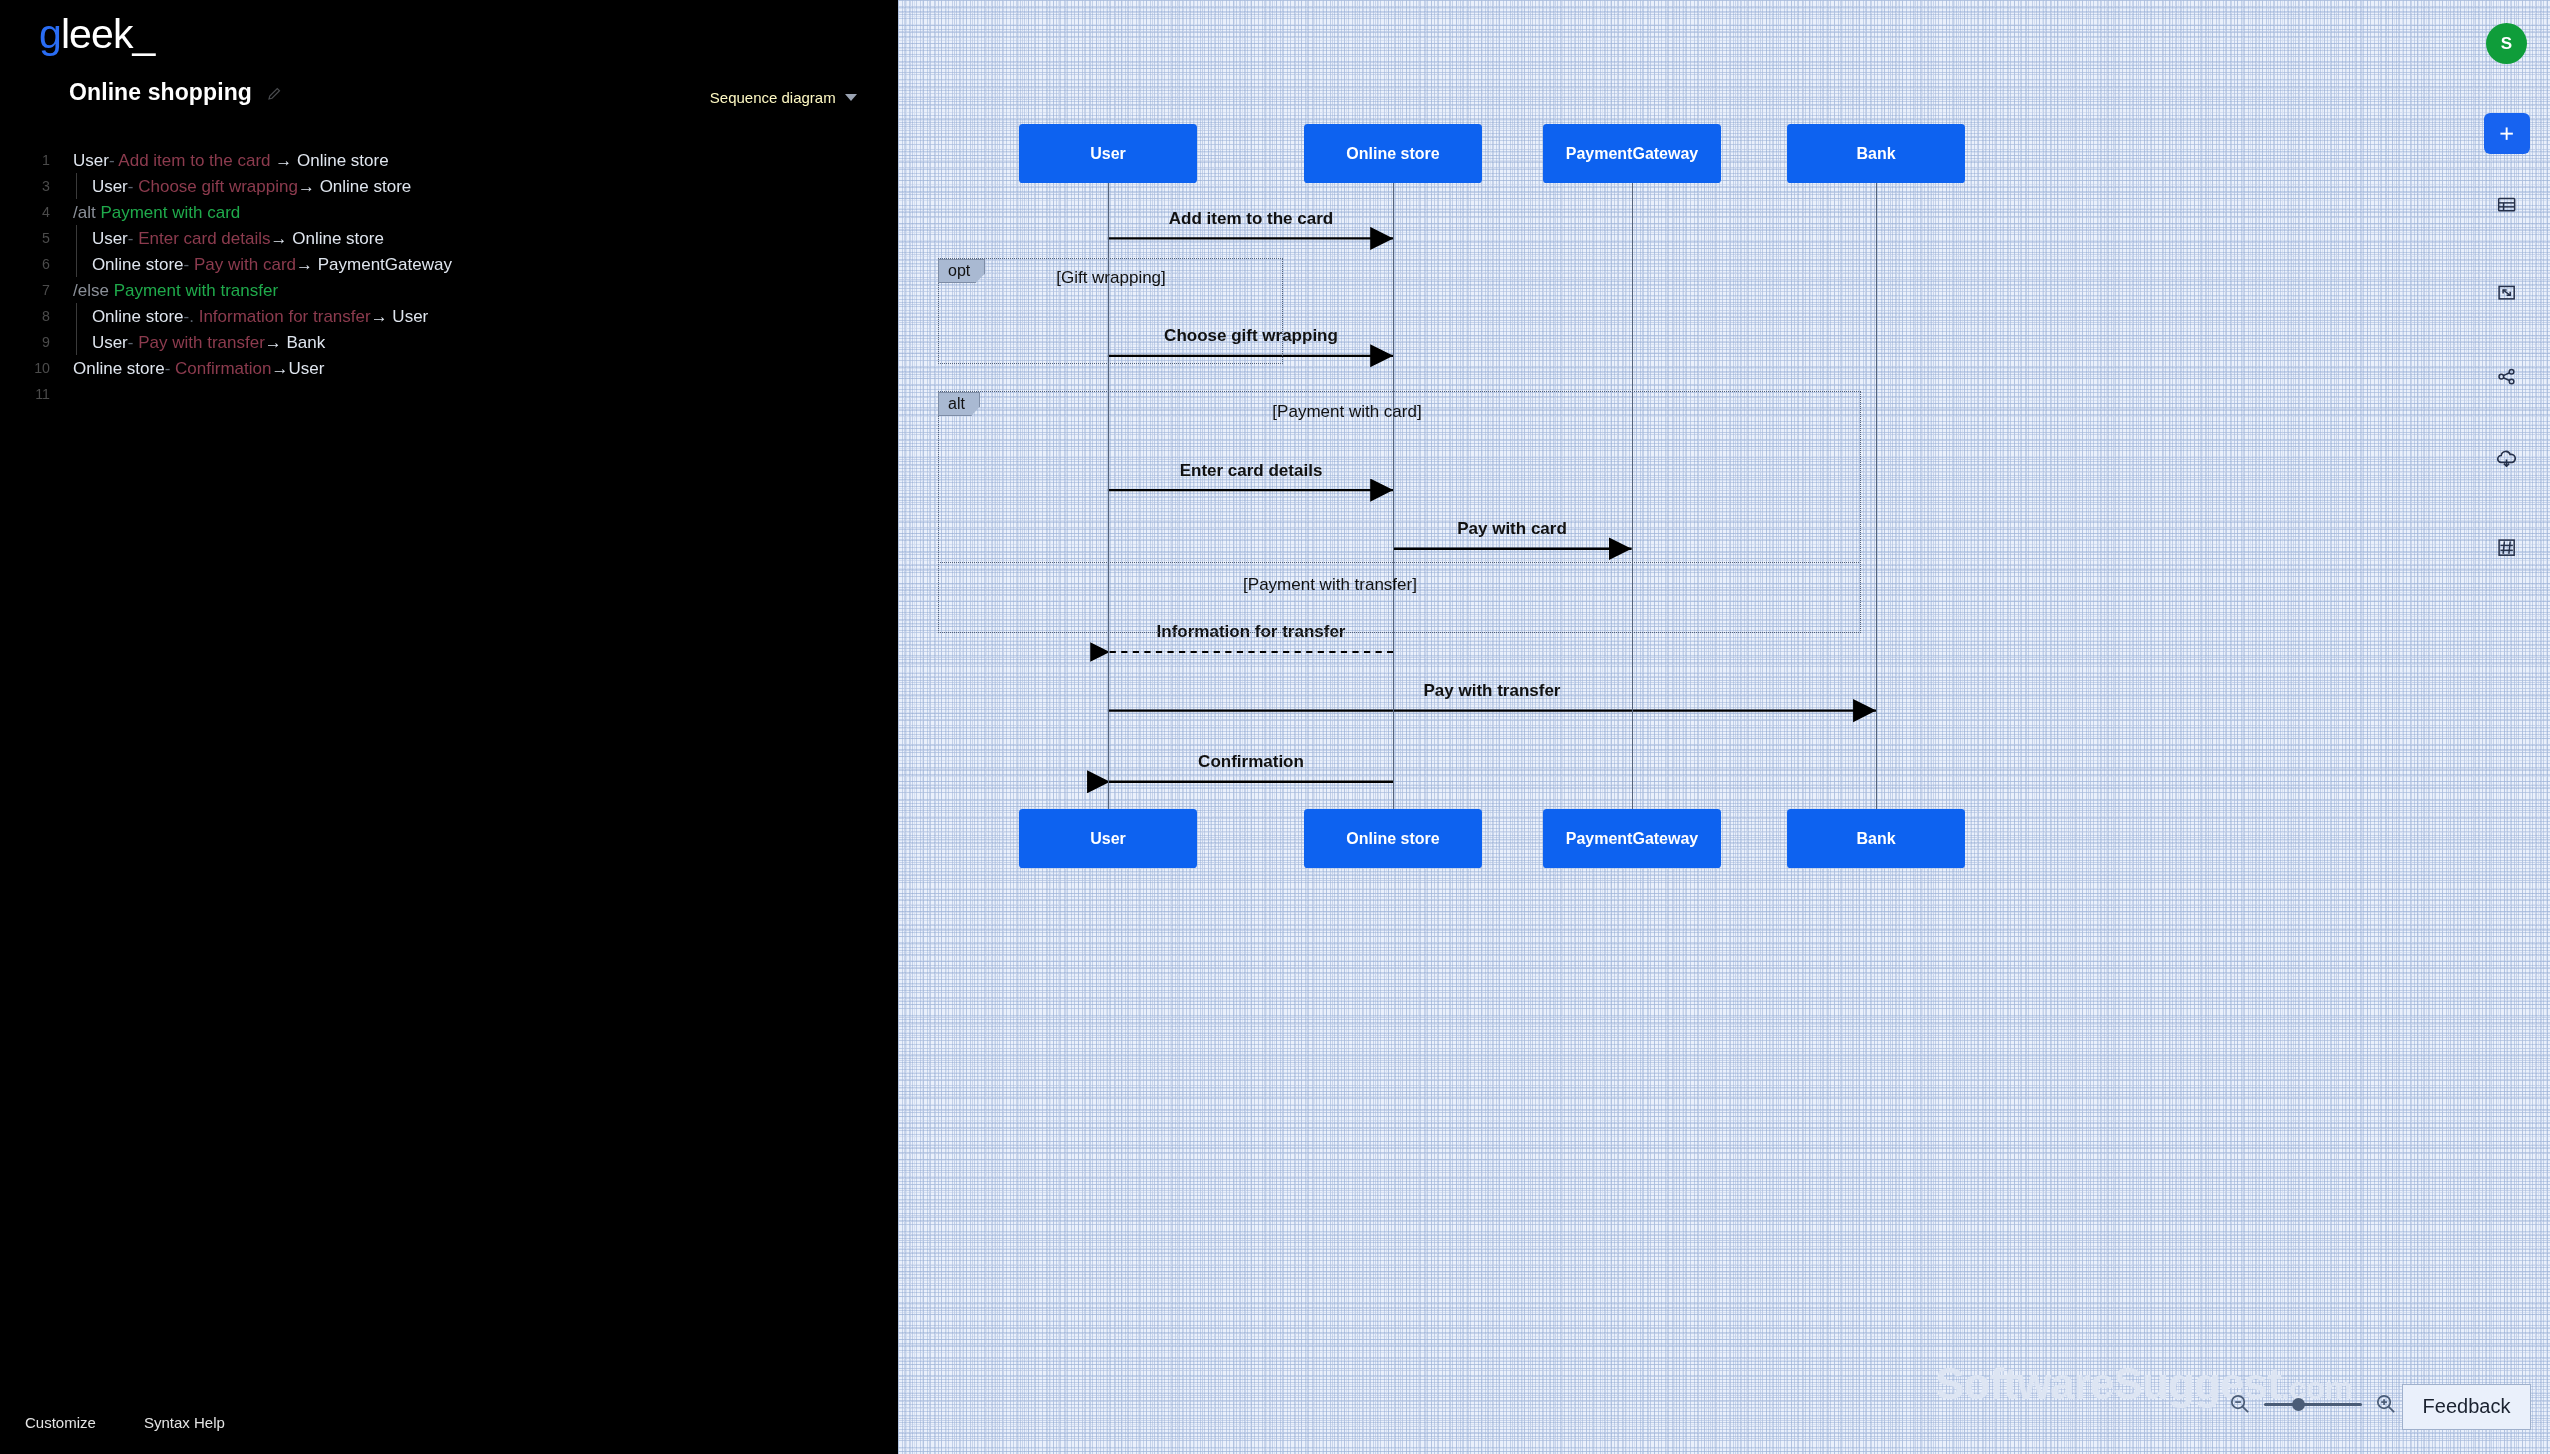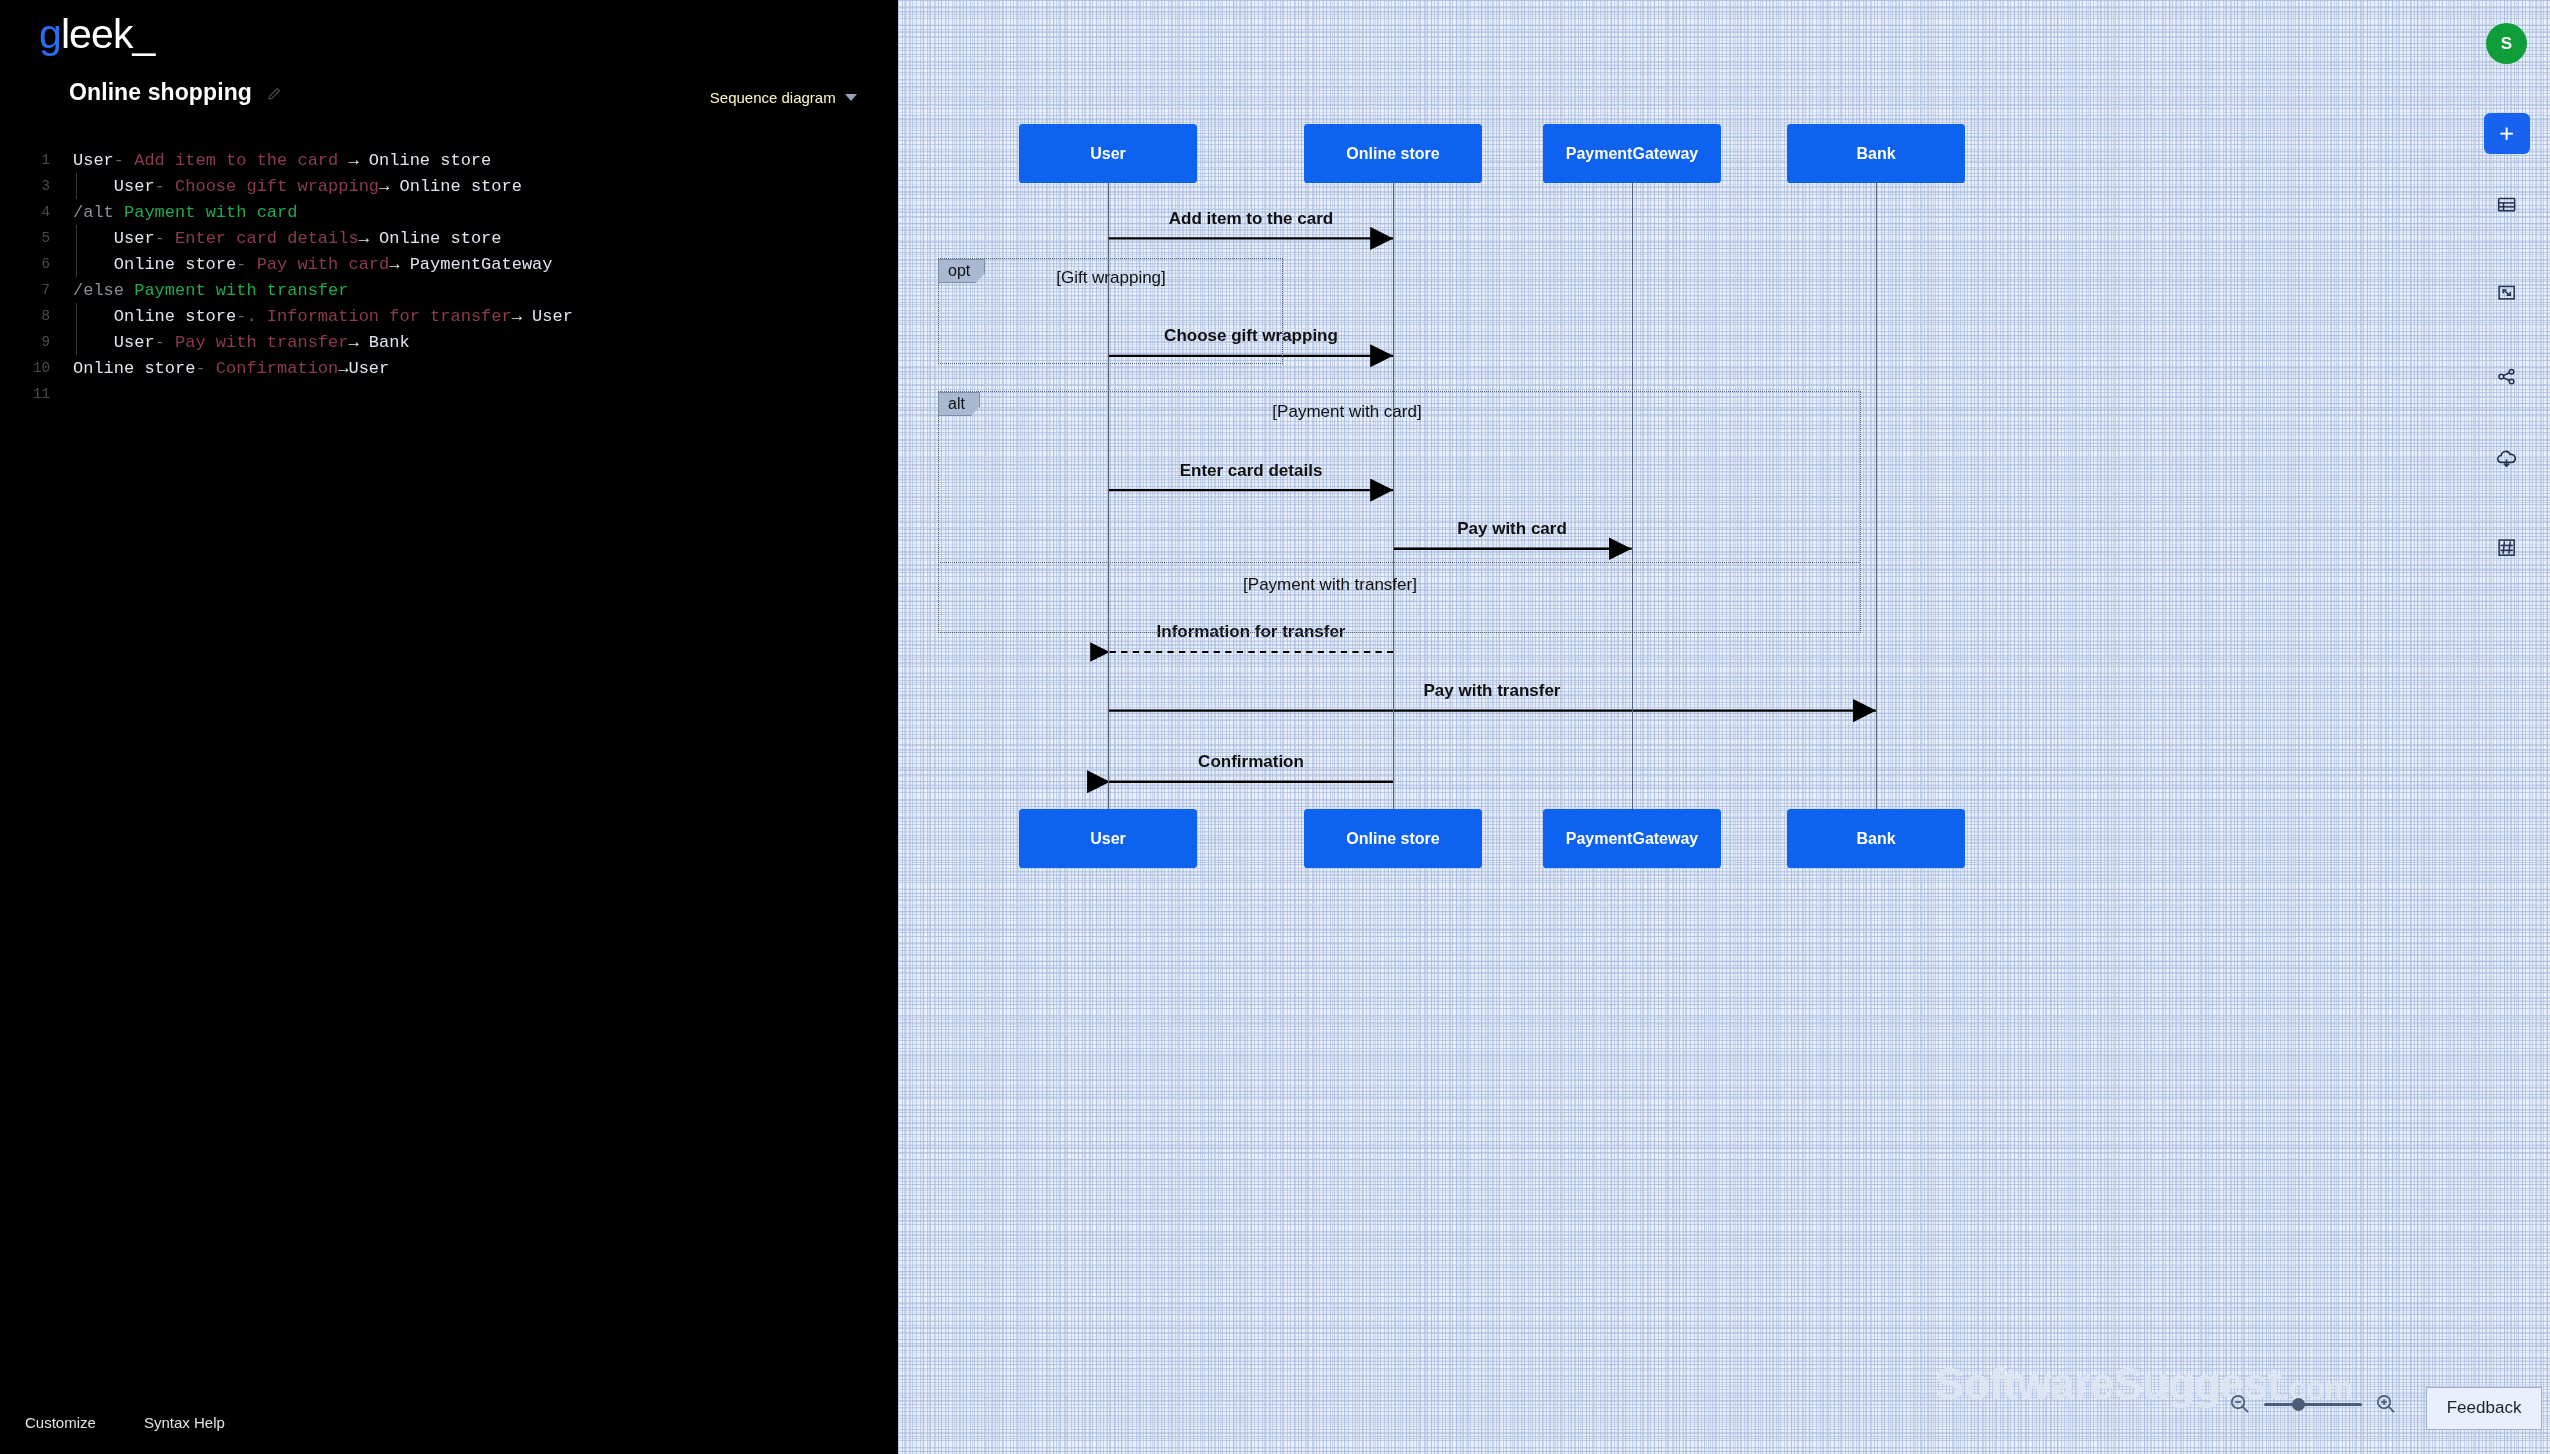--- a/index.html
+++ b/index.html
@@ -38,21 +38,21 @@
     color:#fef9c3;font-size:15px;line-height:19.6px;
     padding:3.6px 5.3px;cursor:pointer;white-space:nowrap;
   }
   #diagram-type-select .caret{
     display:inline-block;margin-left:9px;
     border-left:6.2px solid transparent;border-right:6.2px solid transparent;
     border-top:7.1px solid #9aa3b2;vertical-align:1.8px;
   }
   #code-area{
     position:absolute;left:0;top:147px;width:1052px;height:1209px;
-    font-family:Liberation Mono, monospace;
+    font-family:Liberation Sans, sans-serif;
     font-size:17px;line-height:26px;
   }
   .code-line{height:26px;white-space:pre;position:relative;}
   .ln{
     display:inline-block;width:50px;text-align:right;
     color:#4b4b4b;font-size:14.2px;vertical-align:0.9px;
     -webkit-user-select:none;user-select:none;
   }
   .gut{display:inline-block;width:23px;}
   .indent-bar{
@@ -133,23 +133,23 @@
   }
   #zoom-slider{
     position:relative;width:98px;height:2.7px;background:#4a5c77;border-radius:1.8px;
     cursor:pointer;
   }
   #zoom-thumb{
     position:absolute;left:28.5px;top:-5.3px;width:13.3px;height:13.3px;border-radius:50%;
     background:#4a5c77;
   }
   #feedback-button{
-    position:absolute;right:8px;bottom:25px;
+    position:absolute;right:19px;bottom:25px;
     padding:10.7px 19.6px;border:0.9px solid #9fb0cc;background:#eaf0fb;
-    color:#1b2230;font-size:17px;cursor:pointer;
+    color:#1b2230;font-size:20px;cursor:pointer;
   }
   #watermark{
     position:absolute;left:1037px;bottom:46px;
     font-size:44px;font-weight:700;color:#dde5f3;white-space:nowrap;
     letter-spacing:-0.9px;
   }
   #watermark .tld{font-size:32px;font-weight:600;}
 
   
   .participant{

